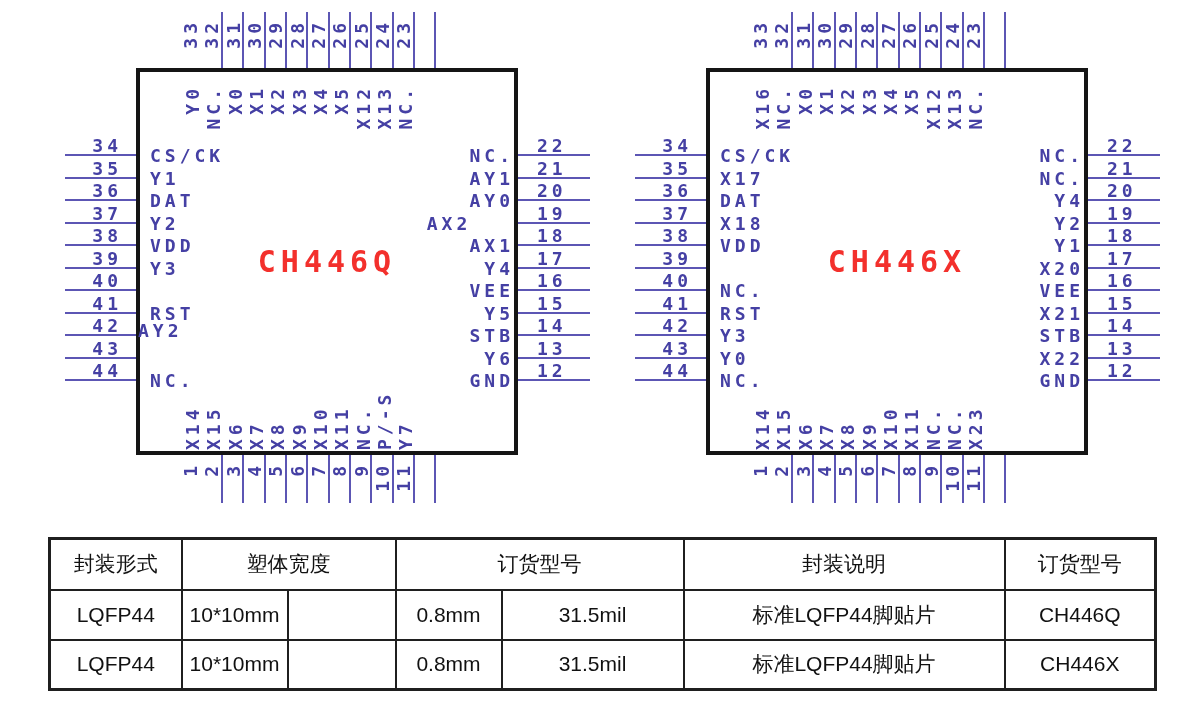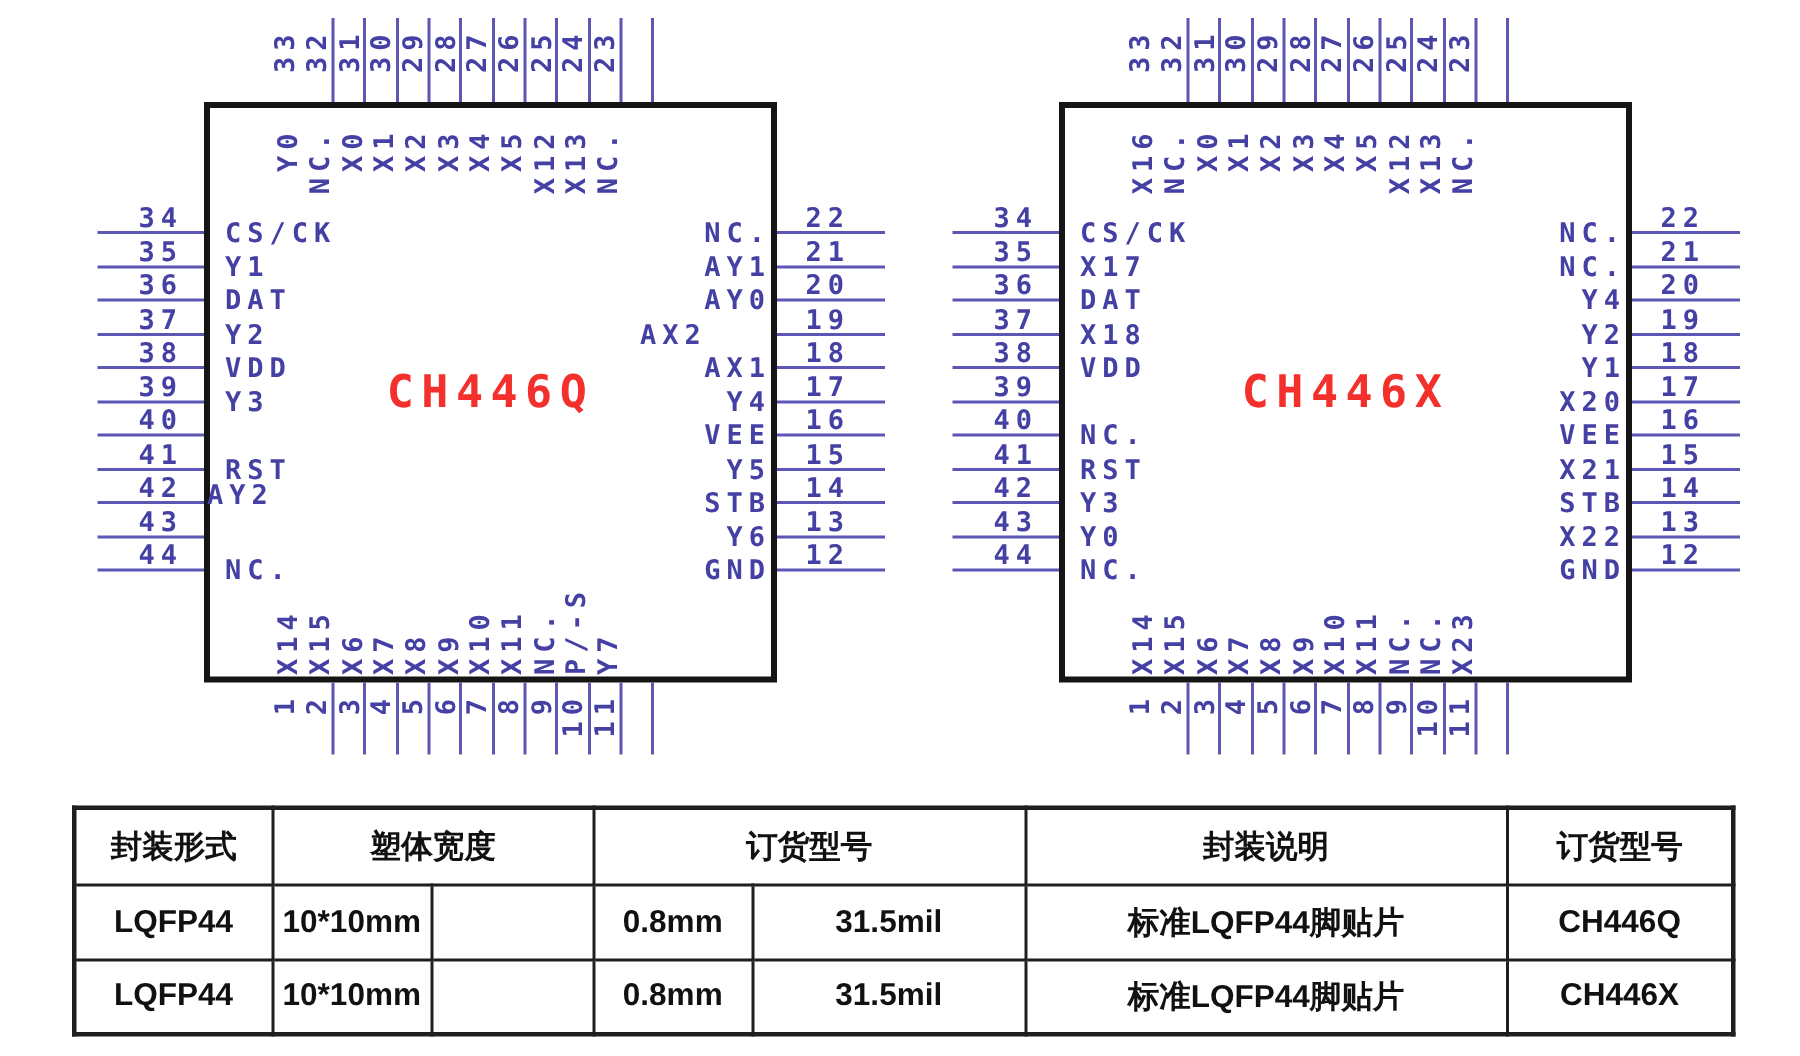--- a/index.html
+++ b/index.html
@@ -22,21 +22,21 @@
     font-family:"DejaVu Sans Mono","Liberation Mono",monospace;
     font-weight:700; font-size:30px; letter-spacing:5px; color:var(--title-red);
   }
   .pkg-table {
     position:absolute; left:48px; top:537px;
     border-collapse:collapse; table-layout:fixed;
     border:3px solid var(--table-border); background:#ffffff;
   }
   .pkg-table th, .pkg-table td {
     border:2px solid var(--table-border); text-align:center; vertical-align:middle;
-    font-family:"Liberation Sans", sans-serif; font-size:21px; font-weight:700;
+    font-family:"Liberation Sans", sans-serif; font-size:21px; font-weight:400;
     color:var(--table-text); padding:0; overflow:hidden;
   }
 </style>
 </head>
 <body>
 
 <div class="chip" style="left: 136px; top: 68px;">
   <div class="chip-body"></div>
   <div class="chip-title">CH446Q</div>
 <div class="pline" style="position: absolute; left: 85px; top: -56px; width: 2px; height: 56px;"></div>

